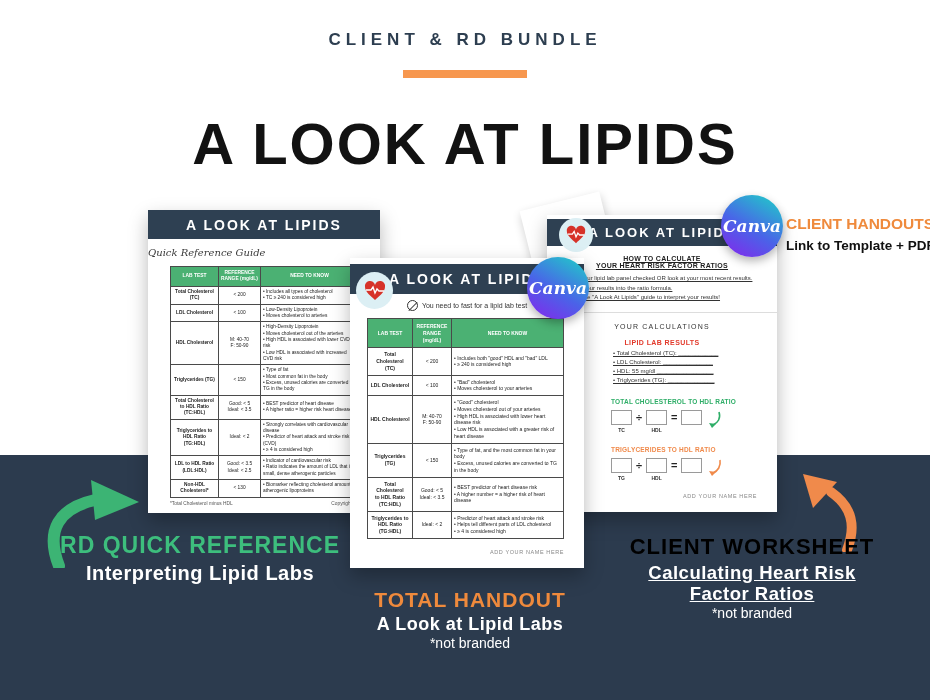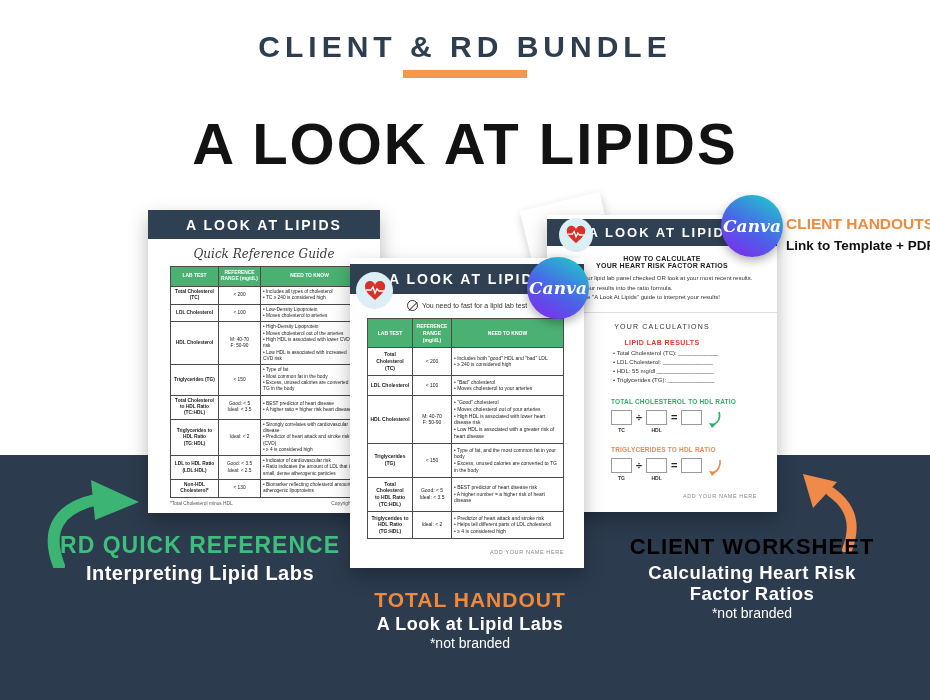--- a/index.html
+++ b/index.html
@@ -1,47 +1,47 @@
 <!DOCTYPE html>
 <html><head>
 <meta charset="utf-8">
 <style>
   * { margin:0; padding:0; box-sizing:border-box; }
   body { font-family:"Liberation Sans", sans-serif; background:#ffffff; }
   .canvas { position:relative; width:930px; height:700px; background:#ffffff; overflow:hidden; }
 
   
   .kicker { position:absolute; top:30px; left:0; right:0; text-align:center;
-            font-size:30px; font-weight:700; letter-spacing:5px; color:#2d3e50; }
+            font-size:17px; font-weight:700; letter-spacing:5px; color:#2d3e50; }
   .kicker-bar { position:absolute; top:70px; left:50%; transform:translateX(-50%);
                 width:124px; height:8px; background:#F7974E; }
   .main-title { position:absolute; top:110px; left:0; right:0; text-align:center;
                 font-size:58px; font-weight:600; letter-spacing:2px; color:#121212; }
 
   
   .band { position:absolute; left:0; top:455px; width:930px; height:245px; background:#2C3B4E; z-index:0; }
 
   
   .doc { position:absolute; background:#ffffff; box-shadow:0 8px 18px rgba(0,0,0,.28); overflow:hidden; }
   .doc-bar { background:#2E4052; color:#fff; display:flex; align-items:center; justify-content:center;
              font-weight:700; letter-spacing:2px; }
-  .pre { white-space:pre-line; }
+  .pre { white-space:pre-line;text-decoration:underline; }
 
   table { border-collapse:collapse; table-layout:fixed; }
   th, td { border:0.6px solid #4a4a4a; white-space:pre-line; vertical-align:middle; }
   th { background:#4BB173; color:#fff; font-weight:700; text-align:center; }
   .c-lab { text-align:center; font-weight:700; }
   .c-range { text-align:center; }
   .c-know { text-align:left; }
 
   
   .doc-rd { left:148px; top:210px; width:232px; height:303px; z-index:1; }
   .doc-rd .doc-bar { height:29px; font-size:14px; }
-  .doc-rd .script-sub { margin-top:8px; text-align:center; font-family:"DejaVu Serif", serif;
-                        font-style:italic; font-size:12px; color:#3a3a3a; }
+  .doc-rd .script-sub { margin-top:8px; font-family:"DejaVu Serif", serif;
+                        font-style:italic; font-size:10px; color:#3a3a3a; }
   .doc-rd table { position:absolute; left:22px; top:56px; width:188px; font-size:4.8px; line-height:1.32; }
   .doc-rd th { padding:3px 1px; font-size:4.9px; }
   .doc-rd td { padding:2px 2px; color:#222; }
   .doc-rd col.w1 { width:48px; } .doc-rd col.w2 { width:42px; } .doc-rd col.w3 { width:98px; }
   .doc-rd .foot { position:absolute; left:22px; right:6px; bottom:7px; display:flex;
                   justify-content:space-between; font-size:4.8px; color:#555; }
 
   
   .doc-handout { left:350px; top:258px; width:234px; height:310px; z-index:3; }
   .doc-handout .doc-bar { margin-top:6px; height:30px; font-size:14px; }

